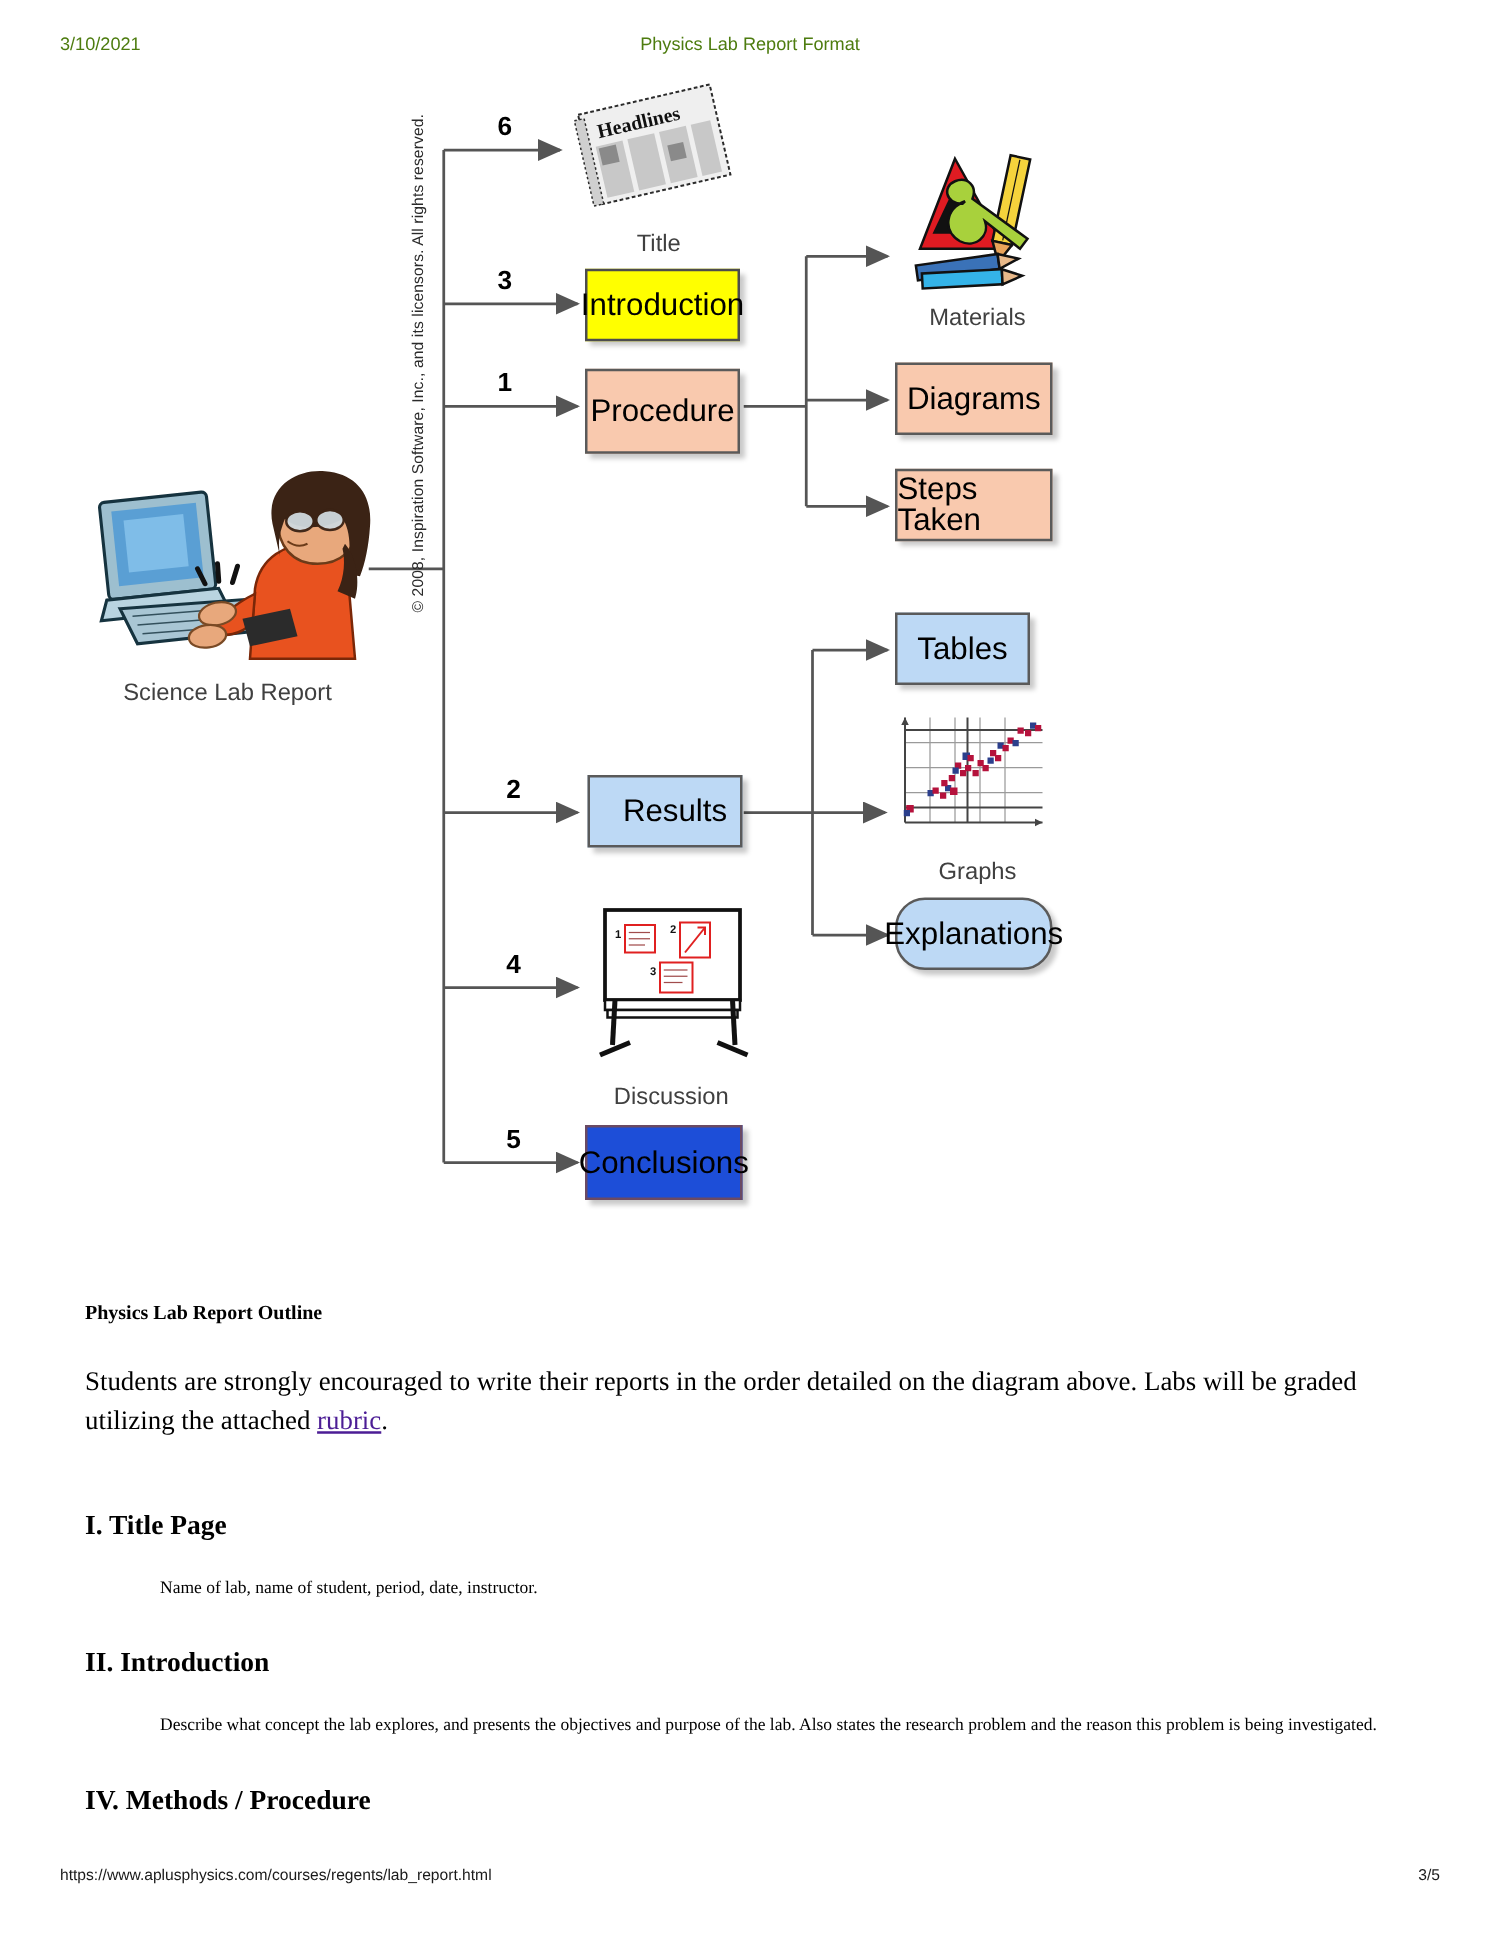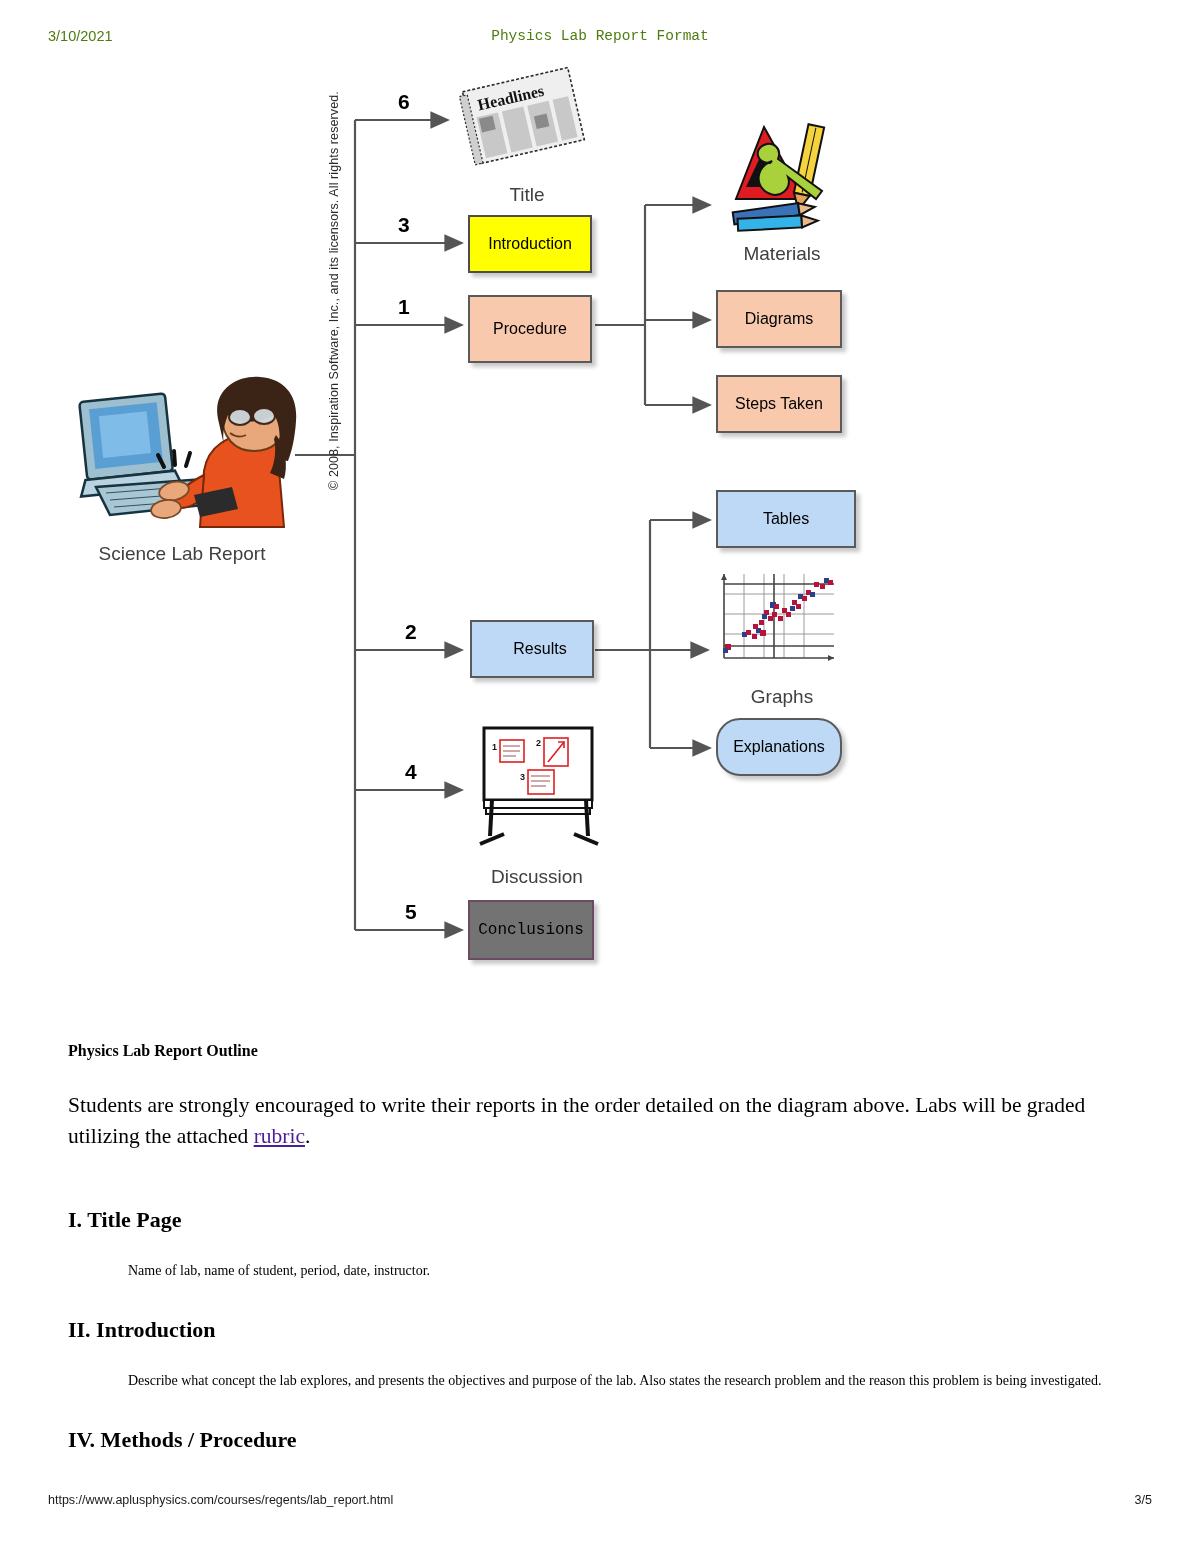--- a/index.html
+++ b/index.html
@@ -31,21 +31,20 @@
     position: absolute;
     left: 48px;
     top: 0;
   }
   .page-header .hdr-title {
     position: absolute;
     left: 0;
     top: 0;
     width: 1200px;
     text-align: center;
-    font-family: Liberation Mono, monospace;
   }
   .page-footer {
     position: absolute;
     bottom: 42px;
     left: 0;
     width: 1200px;
     height: 18px;
     font-family: "Liberation Sans", sans-serif;
     font-size: 12.5px;
     color: #1a1a1a;
@@ -76,32 +75,32 @@
     width: 1200px;
     height: 960px;
   }
 
   
   .node-box {
     position: absolute;
     box-sizing: border-box;
     border: 2px solid #555555;
     font-family: "Liberation Sans", sans-serif;
-    font-size: 16px;
+    font-size: 25px;
     color: #000;
     display: flex;
     align-items: center;
     justify-content: center;
     box-shadow: 4px 4px 4px rgba(0,0,0,0.22);
     line-height: 1;
   }
   .node-box.yellow { background: #ffff00; border-color: #4d4d4d; }
   .node-box.peach  { background: #f9c9ae; border-color: #5a5a5a; }
   .node-box.blue   { background: #bdd9f5; border-color: #5a5a5a; }
-  .node-box.green  { background: #737373; border-color: #6b4a63; font-family: Liberation Mono, monospace; }
+  .node-box.green  { background: #1d4ed8; border-color: #6b4a63; }
 
   
   .pic-node {
     position: absolute;
   }
   .pic-node .caption {
     font-family: "Liberation Sans", sans-serif;
     font-size: 19px;
     color: #404040;
     text-align: center;
@@ -328,21 +327,21 @@
   </div>
 
   <div class="node-box peach" style="left:716px; top:325px; width:126px; height:58px;">
     <span>Steps Taken</span>
   </div>
 
   <div class="node-box blue" style="left:470px; top:570px; width:124px; height:58px;padding-left:16px;">
     <span>Results</span>
   </div>
 
-  <div class="node-box blue" style="left:716px; top:440px; width:140px; height:58px;">
+  <div class="node-box blue" style="left:716px; top:440px; width:108px; height:58px;">
     <span>Tables</span>
   </div>
 
   <div class="pic-node" style="left:712px; top:518px; width:140px;">
     <svg width="130" height="110" viewBox="0 0 130 110">
       <rect x="12" y="6" width="110" height="84" fill="#ffffff"></rect>
       <g stroke="#9a9a9a" stroke-width="1">
         <line x1="32" y1="6" x2="32" y2="90"></line>
         <line x1="52" y1="6" x2="52" y2="90"></line>
         <line x1="72" y1="6" x2="72" y2="90"></line>

